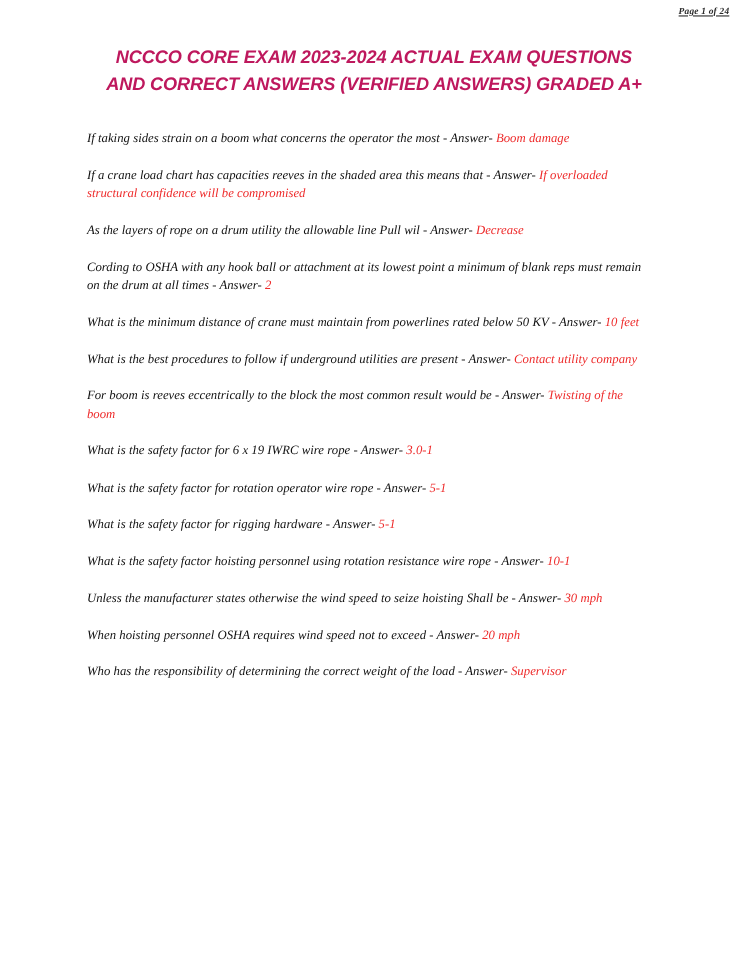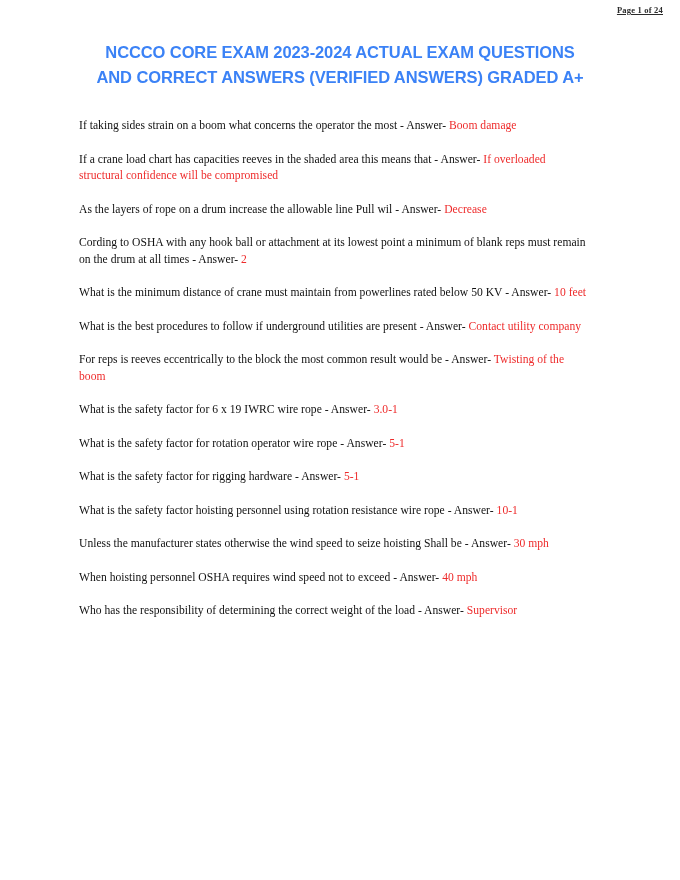--- a/index.html
+++ b/index.html
@@ -8,20 +8,21 @@
     background: #ffffff;
   }
   .page {
     position: relative;
     width: 680px;
     height: 779px;
     background: #ffffff;
     overflow: hidden;
     font-family: "Liberation Serif", "DejaVu Serif", serif;
     color: #000000;
+    font-style: italic;
   }
   .page-header {
     position: absolute;
     top: 5px;
     right: 17px;
     font-family: "Liberation Serif", "DejaVu Serif", serif;
     font-size: 8.5px;
     font-weight: bold;
     color: #2b2b2b;
     text-decoration: underline;
@@ -31,21 +32,21 @@
   .doc-title {
     position: absolute;
     top: 40px;
     left: 60px;
     width: 560px;
     text-align: center;
     font-family: "Liberation Sans", "DejaVu Sans", sans-serif;
     font-size: 16.5px;
     font-weight: bold;
     line-height: 25px;
-    color: #3b82f6;
+    color: #be185d;
     letter-spacing: -0.1px;
   }
   .doc-title .title-line {
     display: block;
   }
   .qa-body {
     position: absolute;
     top: 118px;
     left: 79px;
     width: 512px;
@@ -74,27 +75,27 @@
   <div class="page-header">Page 1 of 24</div>
 
   <div class="doc-title">
     <span class="title-line">NCCCO CORE EXAM 2023-2024 ACTUAL EXAM QUESTIONS</span>
     <span class="title-line">AND CORRECT ANSWERS (VERIFIED ANSWERS) GRADED A+</span>
   </div>
 
   <div class="qa-body" id="qa-list">
       <p class="qa-item"><span class="q-text">If taking sides strain on a boom what concerns the operator the most</span><span class="q-text"> - Answer- </span><span class="a-text">Boom damage</span></p>
       <p class="qa-item"><span class="q-text">If a crane load chart has capacities reeves in the shaded area this means that</span><span class="q-text"> - Answer- </span><span class="a-text">If overloaded structural confidence will be compromised</span></p>
-      <p class="qa-item"><span class="q-text">As the layers of rope on a drum increase the allowable line Pull wil</span><span class="q-text"> - Answer- </span><span class="a-text">Decrease</span></p>
+      <p class="qa-item"><span class="q-text">As the layers of rope on a drum utility the allowable line Pull wil</span><span class="q-text"> - Answer- </span><span class="a-text">Decrease</span></p>
       <p class="qa-item"><span class="q-text">Cording to OSHA with any hook ball or attachment at its lowest point a minimum of blank reps must remain on the drum at all times</span><span class="q-text"> - Answer- </span><span class="a-text">2</span></p>
       <p class="qa-item"><span class="q-text">What is the minimum distance of crane must maintain from powerlines rated below 50 KV</span><span class="q-text"> - Answer- </span><span class="a-text">10 feet</span></p>
       <p class="qa-item"><span class="q-text">What is the best procedures to follow if underground utilities are present</span><span class="q-text"> - Answer- </span><span class="a-text">Contact utility company</span></p>
-      <p class="qa-item"><span class="q-text">For reps is reeves eccentrically to the block the most common result would be</span><span class="q-text"> - Answer- </span><span class="a-text">Twisting of the boom</span></p>
+      <p class="qa-item"><span class="q-text">For boom is reeves eccentrically to the block the most common result would be</span><span class="q-text"> - Answer- </span><span class="a-text">Twisting of the boom</span></p>
       <p class="qa-item"><span class="q-text">What is the safety factor for 6 x 19 IWRC wire rope</span><span class="q-text"> - Answer- </span><span class="a-text">3.0-1</span></p>
       <p class="qa-item"><span class="q-text">What is the safety factor for rotation operator wire rope</span><span class="q-text"> - Answer- </span><span class="a-text">5-1</span></p>
       <p class="qa-item"><span class="q-text">What is the safety factor for rigging hardware</span><span class="q-text"> - Answer- </span><span class="a-text">5-1</span></p>
       <p class="qa-item"><span class="q-text">What is the safety factor hoisting personnel using rotation resistance wire rope</span><span class="q-text"> - Answer- </span><span class="a-text">10-1</span></p>
       <p class="qa-item"><span class="q-text">Unless the manufacturer states otherwise the wind speed to seize hoisting Shall be</span><span class="q-text"> - Answer- </span><span class="a-text">30 mph</span></p>
-      <p class="qa-item"><span class="q-text">When hoisting personnel OSHA requires wind speed not to exceed</span><span class="q-text"> - Answer- </span><span class="a-text">40 mph</span></p>
+      <p class="qa-item"><span class="q-text">When hoisting personnel OSHA requires wind speed not to exceed</span><span class="q-text"> - Answer- </span><span class="a-text">20 mph</span></p>
       <p class="qa-item"><span class="q-text">Who has the responsibility of determining the correct weight of the load</span><span class="q-text"> - Answer- </span><span class="a-text">Supervisor</span></p>
     </div>
 
 </div>
 
 </body></html>

